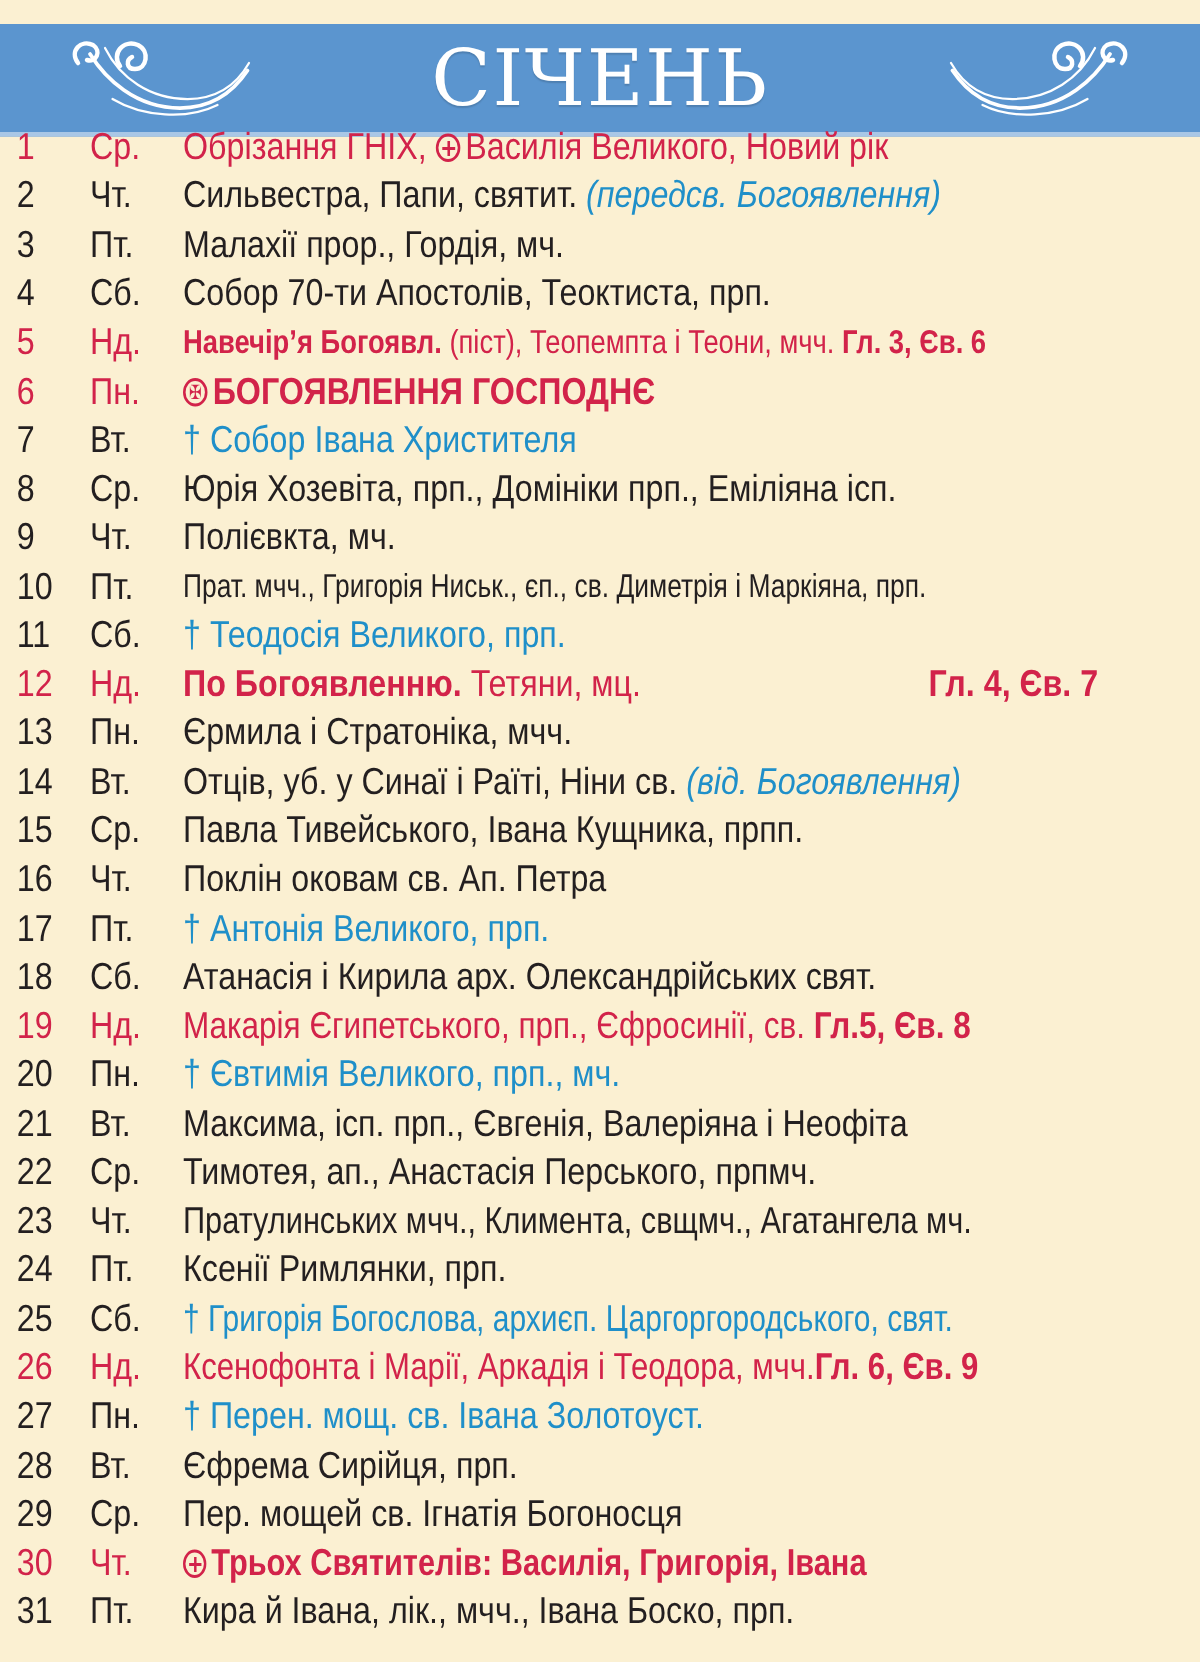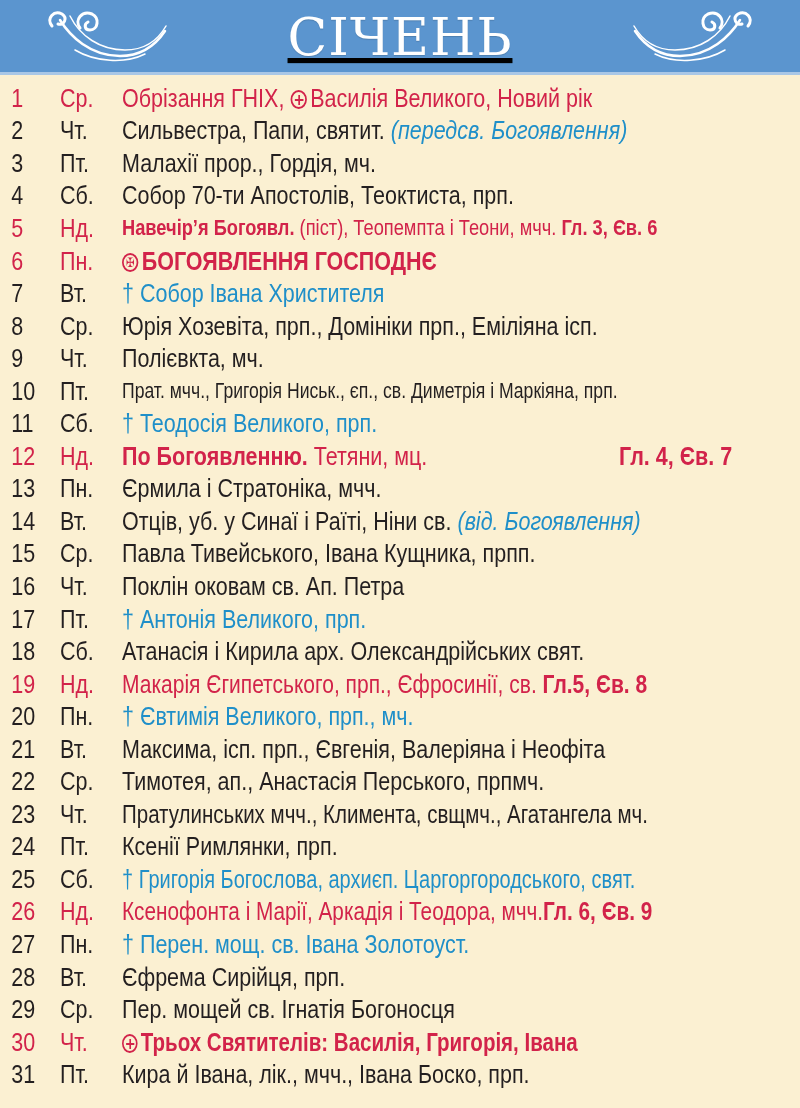--- a/index.html
+++ b/index.html
@@ -3,24 +3,24 @@
 <meta charset="utf-8">
 <style>
   html, body { margin: 0; padding: 0; }
   body {
     width: 800px; height: 1108px; overflow: hidden;
     background: #fbf0d2;
     font-family: "Liberation Sans", "DejaVu Sans", sans-serif;
     position: relative;
   }
   .header {
-    position: absolute; left: 0; top: 0; width: 800px; height: 72px;
+    position: absolute; left: 0; top: 16px; width: 800px; height: 72px;
     background: #5b95cf;
     border-bottom: 3px solid #a9c7e6;
-    display: flex; align-items: center; justify-content: center; text-decoration: underline;
+    display: flex; align-items: center; justify-content: center;
   }
   .title {
     color: #ffffff;
     font-family: "DejaVu Serif", "Liberation Serif", serif;
     font-size: 52px; letter-spacing: 1px; line-height: 1;
     text-shadow: 0 1px 1px rgba(0,0,0,0.15);
     margin-top: 2px;
   }
   .flourish { position: absolute; top: 6px; width: 130px; height: 62px; }
   .flourish.left { left: 40px; }

